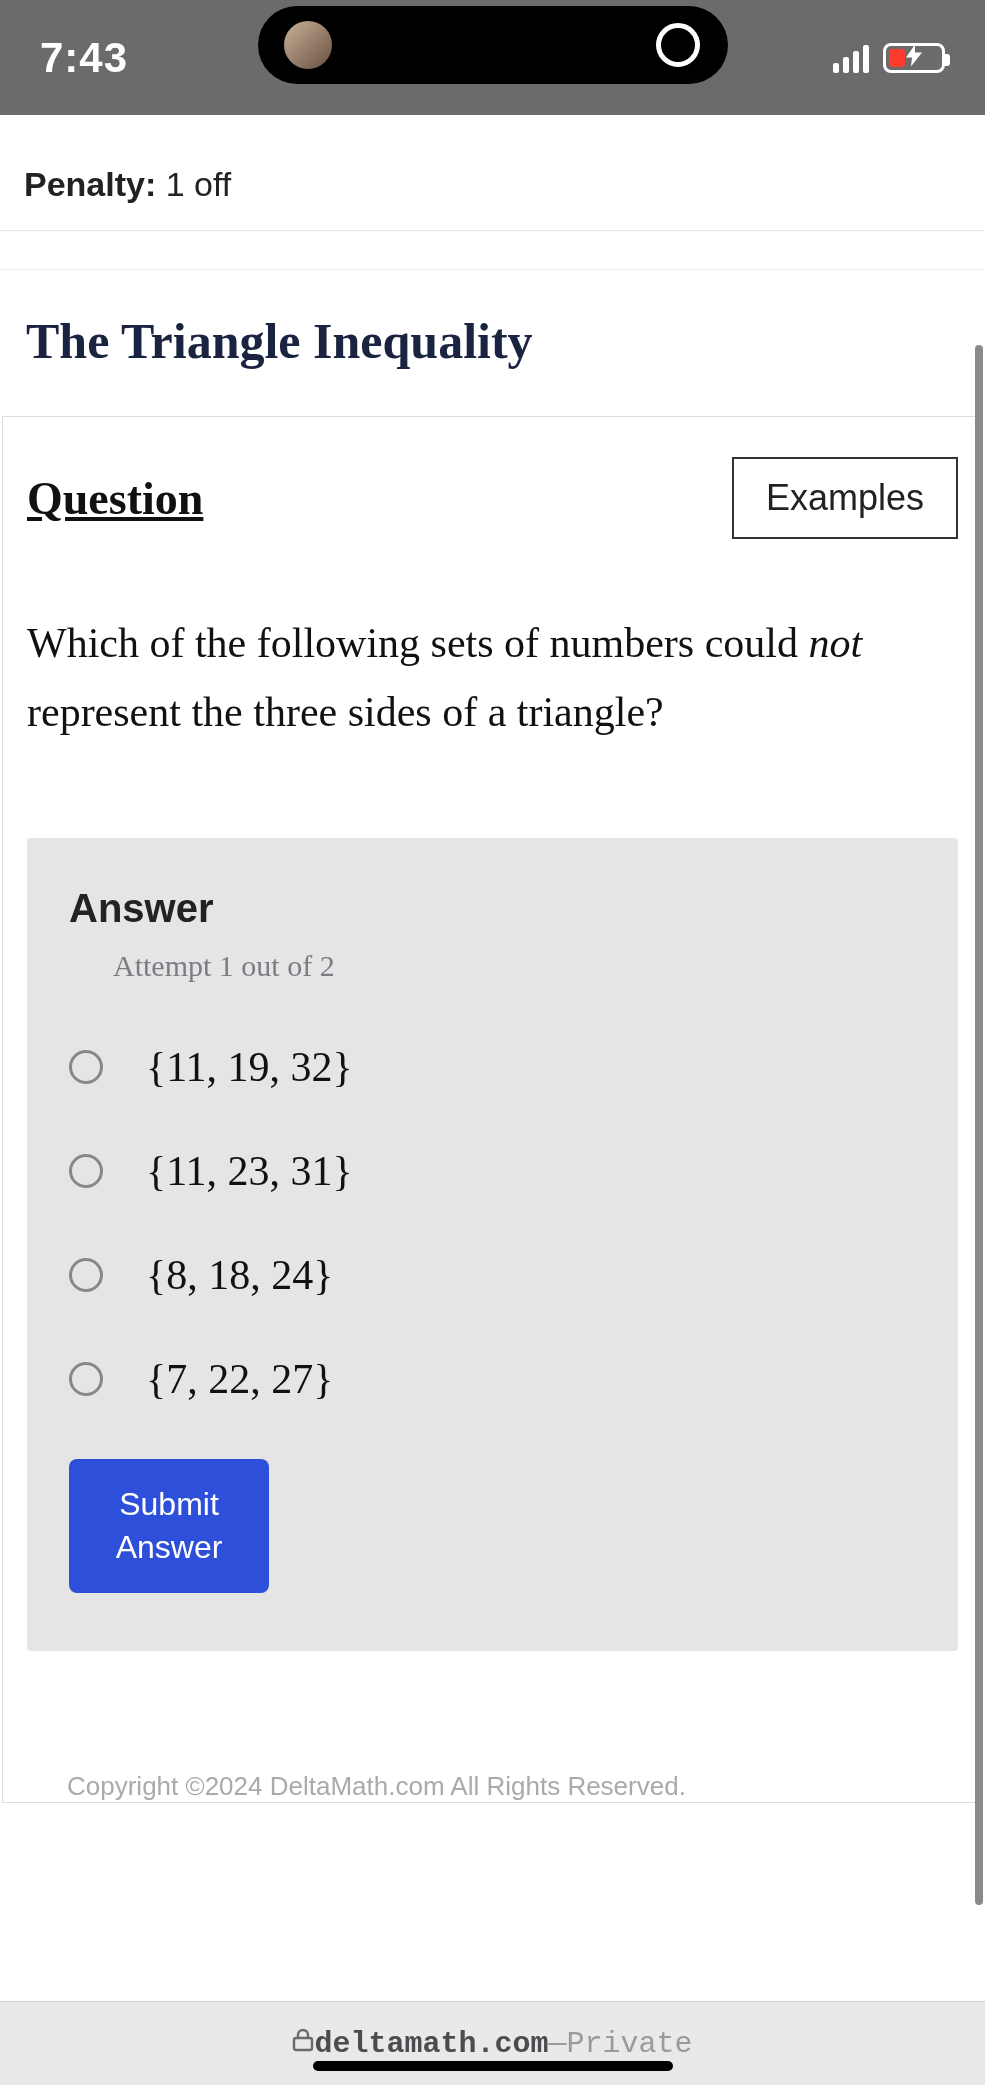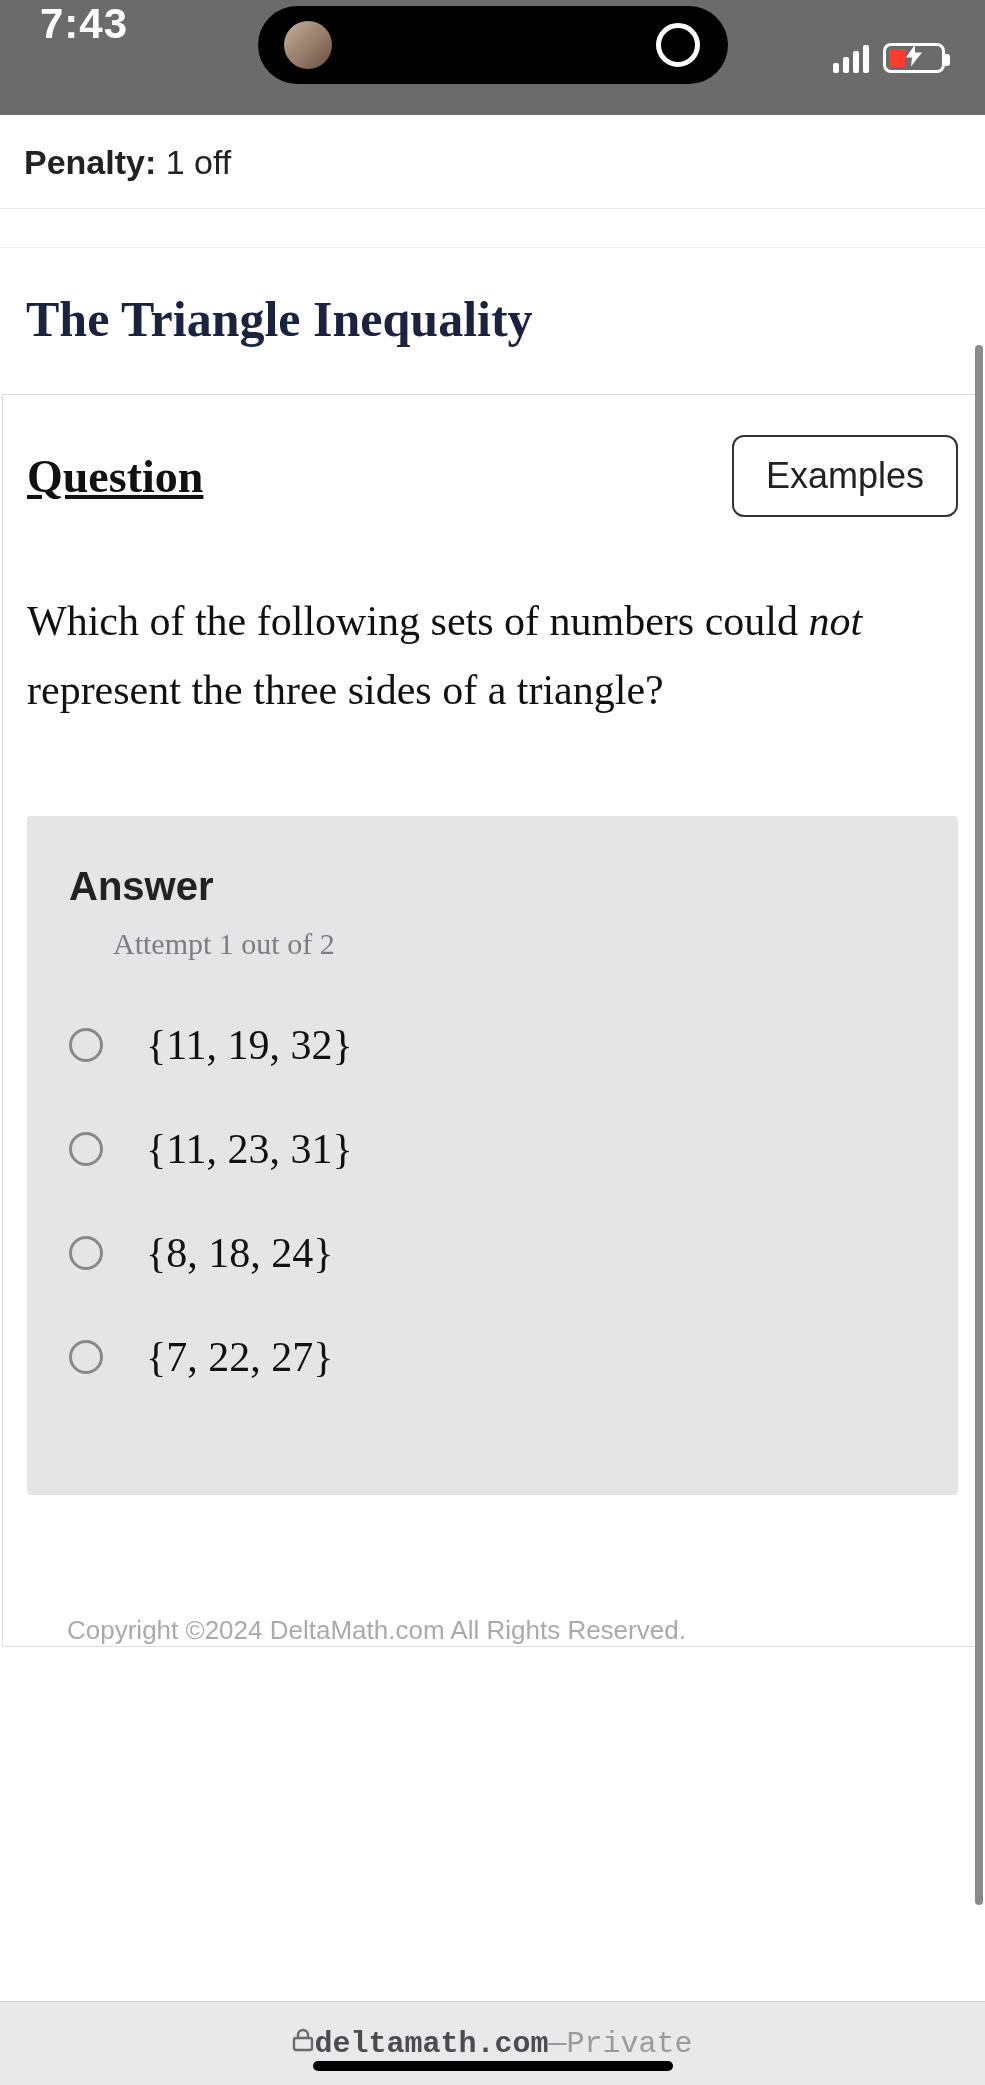--- a/index.html
+++ b/index.html
@@ -1,20 +1,20 @@
 <!DOCTYPE html>
 <html><head>
 <meta charset="utf-8">
 <style>
   * { box-sizing: border-box; margin: 0; padding: 0; }
   html, body { width: 985px; height: 2085px; font-family: Georgia, 'Times New Roman', serif; background: #f0f0f0; overflow: hidden; }
   .device { width: 985px; height: 2085px; background: #fff; position: relative; display: flex; flex-direction: column; }
 
   
-  .statusbar { height: 115px; background: #6b6b6b; display: flex; justify-content: space-between; padding: 0 40px; color: #fff; font-family: -apple-system, 'Helvetica Neue', Arial, sans-serif; font-weight: 700; }
+  .statusbar { height: 115px; background: #6b6b6b; display: flex; align-items: center; justify-content: space-between; padding: 0 40px; color: #fff; font-family: -apple-system, 'Helvetica Neue', Arial, sans-serif; font-weight: 700; }
   .statusbar .time { font-size: 42px; letter-spacing: 1px; }
   .notch { position: absolute; left: 50%; transform: translateX(-50%); top: 6px; width: 470px; height: 78px; background: #000; border-radius: 40px; display: flex; align-items: center; }
   .notch .avatar { width: 48px; height: 48px; border-radius: 50%; margin-left: 26px; background: linear-gradient(135deg,#c7b299,#6a5040); }
   .notch .cam { position: absolute; right: 28px; top: 50%; transform: translateY(-50%); width: 44px; height: 44px; border-radius: 50%; border: 5px solid #fff; }
   .right-icons { display: flex; align-items: center; gap: 14px; }
   .signal { display: flex; align-items: flex-end; gap: 4px; height: 30px; }
   .signal span { display: block; width: 6px; background: #fff; border-radius: 2px; }
   .signal span:nth-child(1){height:10px;} .signal span:nth-child(2){height:16px;} .signal span:nth-child(3){height:22px;} .signal span:nth-child(4){height:28px;}
   .battery { width: 62px; height: 30px; border: 3px solid #fff; border-radius: 8px; position: relative; display:flex; align-items:center; }
   .battery::after { content:""; position:absolute; right:-8px; top:8px; width:5px; height:12px; background:#fff; border-radius:0 3px 3px 0; }
@@ -23,30 +23,30 @@
 
   
   .content { flex:1 1 auto; background:#fff; position:relative; overflow:hidden; }
   .scrollbar-thumb { position:absolute; right:2px; top:230px; width:8px; height:1560px; background:#8a8a8a; border-radius:4px; }
 
   .scorebar { display:flex; justify-content:space-between; align-items:center; padding: 28px 30px 26px 24px; border-bottom:1px solid #e5e5e5; font-family: -apple-system,'Helvetica Neue',Arial,sans-serif; }
   .scorebar .left { display:flex; align-items:center; gap:16px; }
   .spinner { width:44px; height:44px; }
   .score-text { font-size:34px; color:#222; }
   .score-text b { font-weight:700; }
-  .penalty-text { font-size:34px; color:#222; text-align:left; }
+  .penalty-text { font-size:34px; color:#222; text-align:left;margin-top:22px; }
   .penalty-text b { font-weight:700; }
 
   .title-wrap { padding: 42px 26px 46px 26px; border-top:1px solid #eee; background:#fff; margin-top:38px; }
   .title { font-size:50px; font-weight:700; color:#1a2340; font-family: Georgia,'Times New Roman',serif; }
 
   .question-card { border:1px solid #ddd; margin:0 2px; background:#fff; padding: 40px 24px 0 24px; }
   .q-header { display:flex; justify-content:space-between; align-items:center; margin-bottom: 70px; }
   .q-heading { font-size:46px; font-weight:700; color:#111;text-decoration:underline; }
-  .examples-btn { font-family:-apple-system,'Helvetica Neue',Arial,sans-serif; font-size:36px; color:#222; background:#fff; border:2px solid #333; border-radius:12px; padding:18px 32px; cursor:pointer; }
+  .examples-btn { font-family:-apple-system,'Helvetica Neue',Arial,sans-serif; font-size:36px; color:#222; background:#fff; border:2px solid #333; border-radius:0; padding:18px 32px; cursor:pointer; }
 
   .prompt { font-size:42px; line-height:1.65; color:#111; margin-bottom: 90px; font-family: Georgia,'Times New Roman',serif; }
   .prompt em { font-style: italic; }
 
   .answer-box { background:#e5e5e5; border-radius:4px; padding: 48px 42px 58px 42px; }
   .answer-heading { font-size:40px; font-weight:700; color:#222; margin-bottom:18px; font-family:-apple-system,'Helvetica Neue',Arial,sans-serif; }
   .attempt { font-size:30px; color:#7c7c85; margin-bottom:60px;margin-left:44px; }
 
   .options { display:flex; flex-direction:column; gap:56px; margin-bottom:56px; }
   .option { display:flex; align-items:center; gap:43px; cursor:pointer; }
@@ -134,20 +134,21 @@
           <label class="option">
             <span class="radio"></span>
             <span class="option-label">{8, 18, 24}</span>
           </label>
           <label class="option">
             <span class="radio"></span>
             <span class="option-label">{7, 22, 27}</span>
           </label>
         </div>
 
+        <button class="submit-btn">Submit Answer</button>
       </div>
 
       <div class="copyright">Copyright ©2024 DeltaMath.com All Rights Reserved.</div>
     </div>
 
     <div class="scrollbar-thumb"></div>
   </div>
 
   <div class="browserbar">
     <span class="lock">

